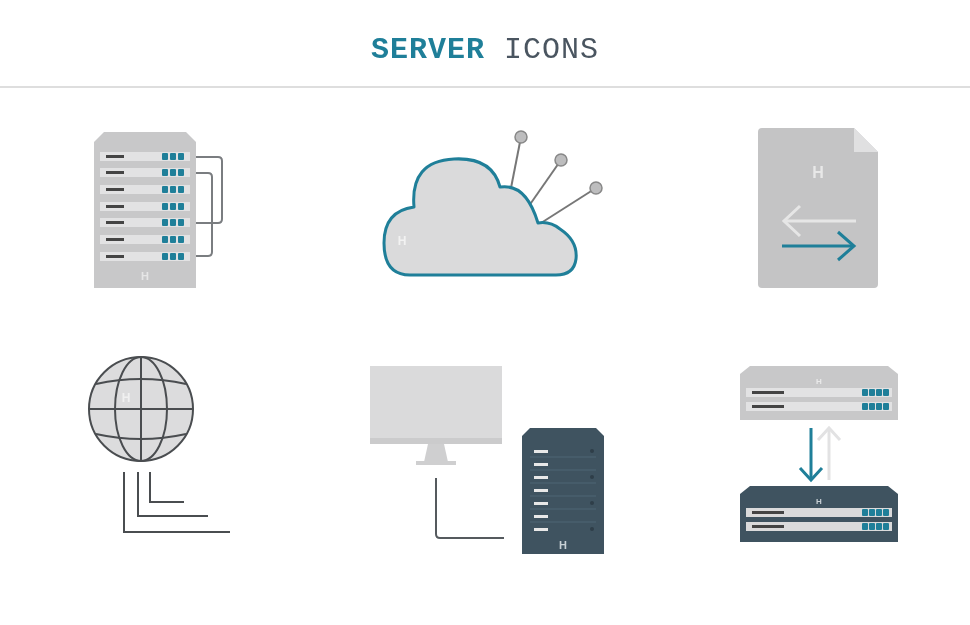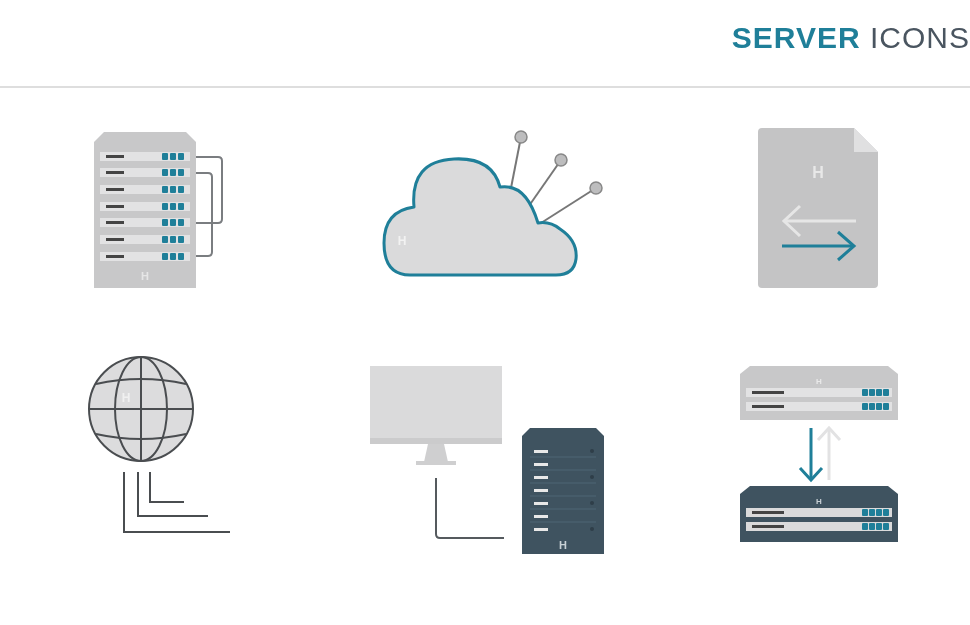--- a/index.html
+++ b/index.html
@@ -1,18 +1,18 @@
 <!DOCTYPE html>
 <html><head>
 <meta charset="utf-8">
 <style>
   html, body { margin:0; padding:0; background:#ffffff; }
   body { width:970px; height:625px; position:relative; overflow:hidden; font-family:"Liberation Sans", sans-serif; }
   .header { position:absolute; left:0; top:0; width:970px; height:86px; }
-  .title { position:absolute; left:0; width:970px; top:18px; text-align:right; font-size:30px; letter-spacing:1px; line-height:40px; }
+  .title { position:absolute; left:0; width:970px; top:30px; text-align:center; font-size:30px; letter-spacing:1px; line-height:40px;font-family:Liberation Mono, monospace; }
   .title .bold { color:#1f7f99; font-weight:bold; }
   .title .light { color:#4a5560; font-weight:normal; }
   .divider { position:absolute; left:0; top:86px; width:970px; height:2px; background:#dedede; }
   .icon { position:absolute; }
   svg { display:block; }
 </style>
 </head>
 <body>
 
 <div class="header">

